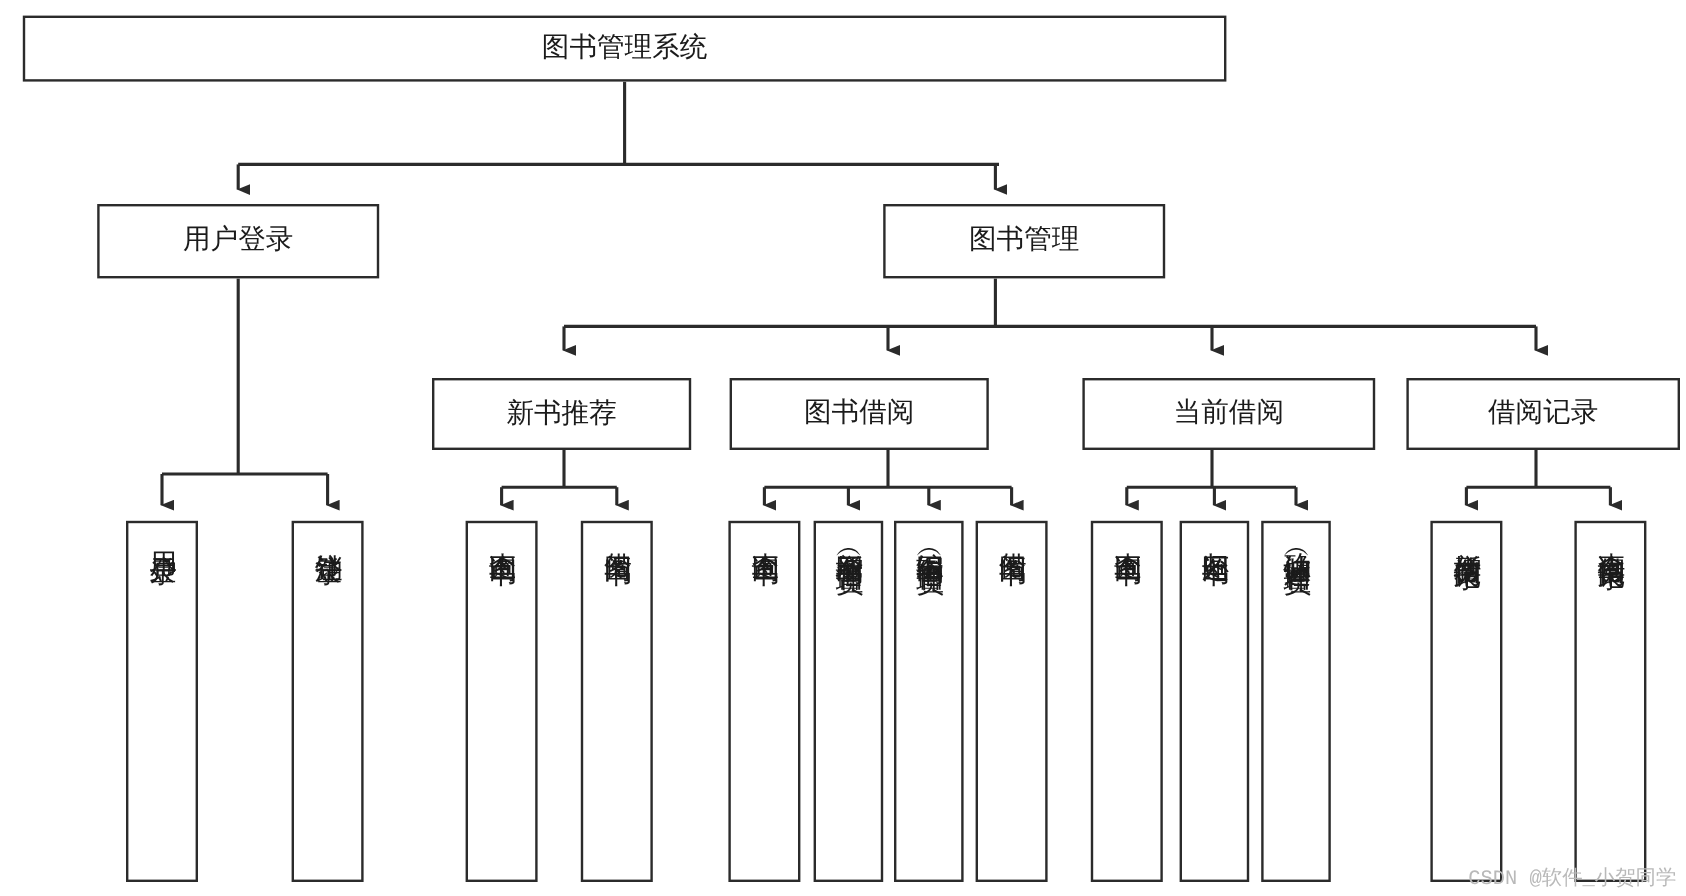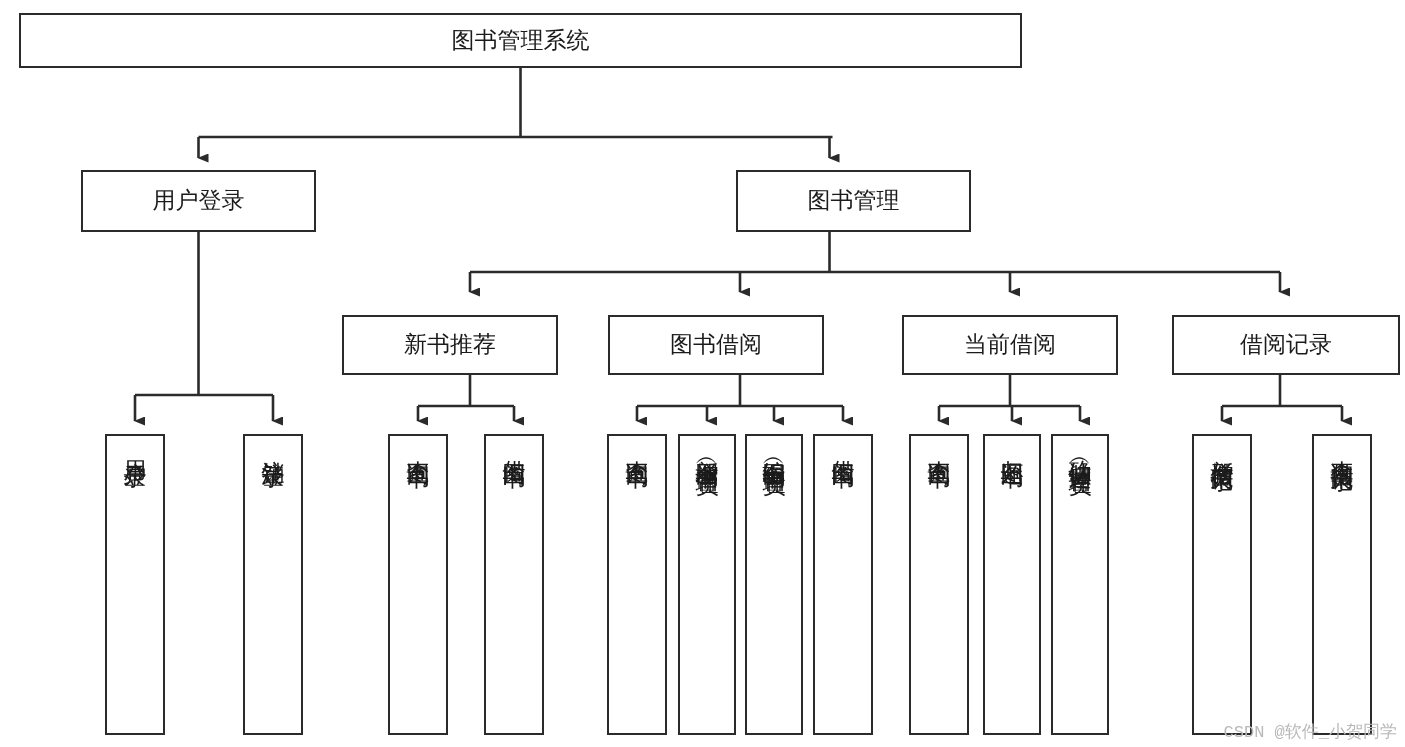--- a/index.html
+++ b/index.html
@@ -133,27 +133,27 @@
     <span class="node-label">图书管理系统</span>
   </div>
 
   <div class="node horiz" style="left:81px; top:170px; width:235px; height:62px;">
     <span class="node-label">用户登录</span>
   </div>
   <div class="node horiz" style="left:712px; top:170px; width:235px; height:62px;margin-left:24px;">
     <span class="node-label">图书管理</span>
   </div>
 
-  <div class="node horiz" style="left:342px; top:315px; width:216px; height:60px;font-family:Liberation Serif, serif;">
+  <div class="node horiz" style="left:360px; top:315px; width:216px; height:60px;font-family:Liberation Serif, serif;">
     <span class="node-label">新书推荐</span>
   </div>
   <div class="node horiz" style="left:608px; top:315px; width:216px; height:60px;">
     <span class="node-label">图书借阅</span>
   </div>
-  <div class="node horiz" style="left:902px; top:315px; width:216px; height:60px;">
+  <div class="node horiz" style="left:902px; top:315px; width:244px; height:60px;">
     <span class="node-label">当前借阅</span>
   </div>
   <div class="node horiz" style="left:1172px; top:315px; width:228px; height:60px;">
     <span class="node-label">借阅记录</span>
   </div>
 
   <div class="node vert" style="left:105px; top:434px; width:60px; height:301px;">
     <span class="node-label">用户登录</span>
   </div>
   <div class="node vert" style="left:243px; top:434px; width:60px; height:301px;">

